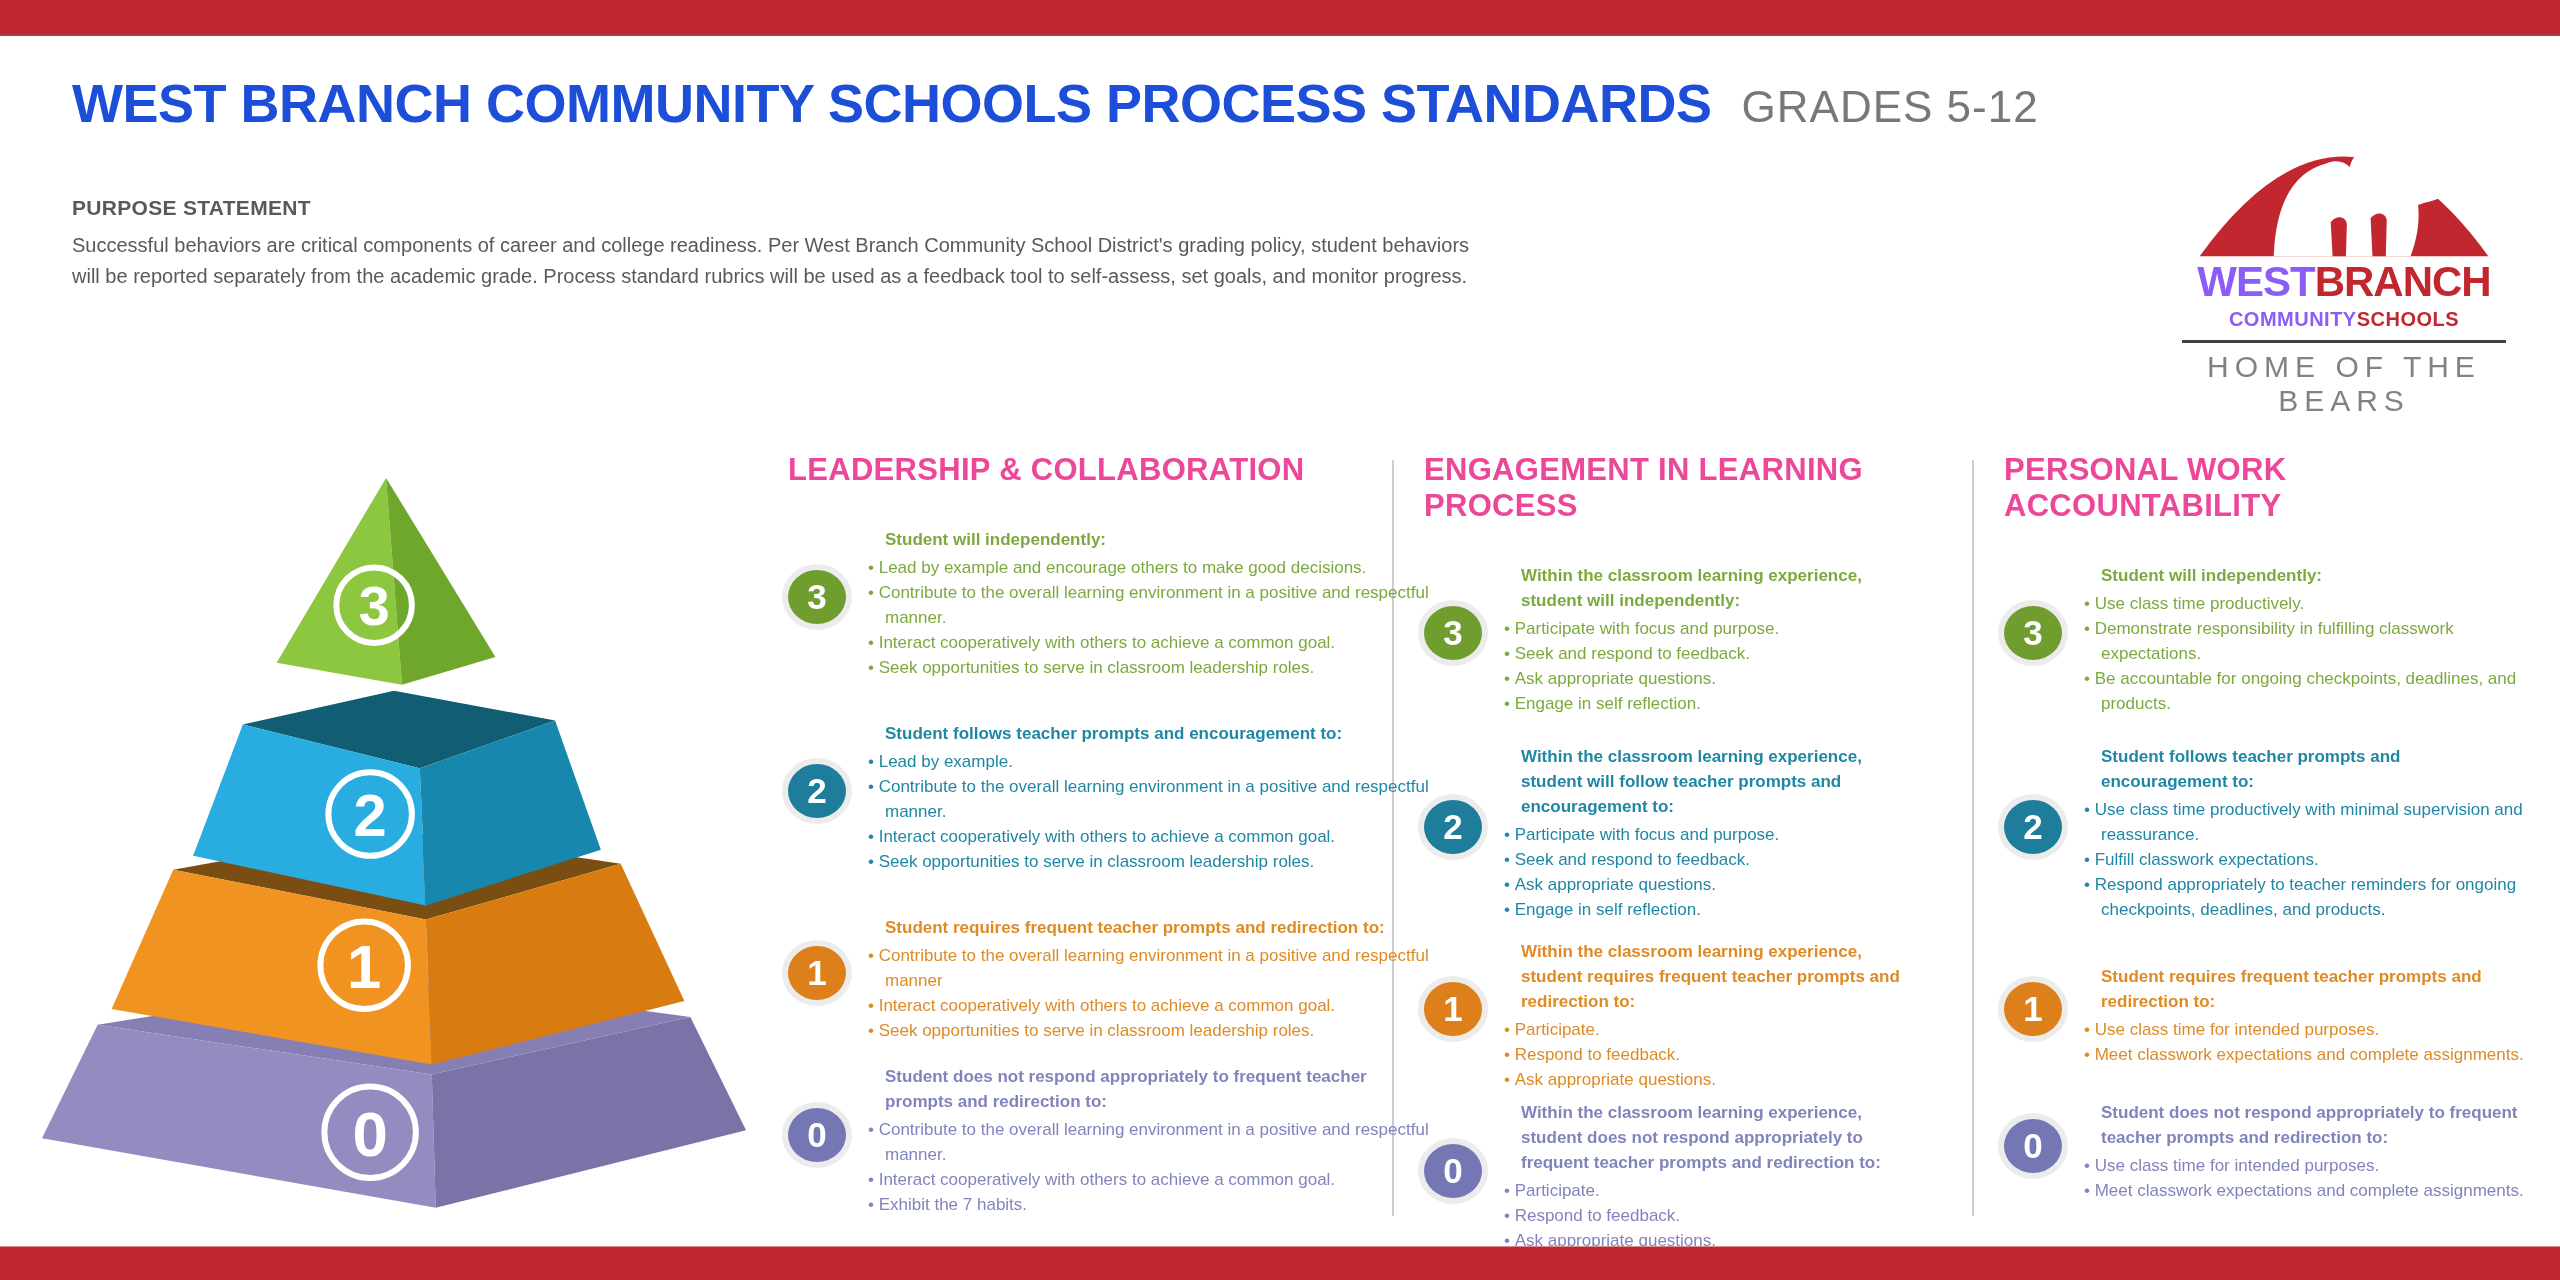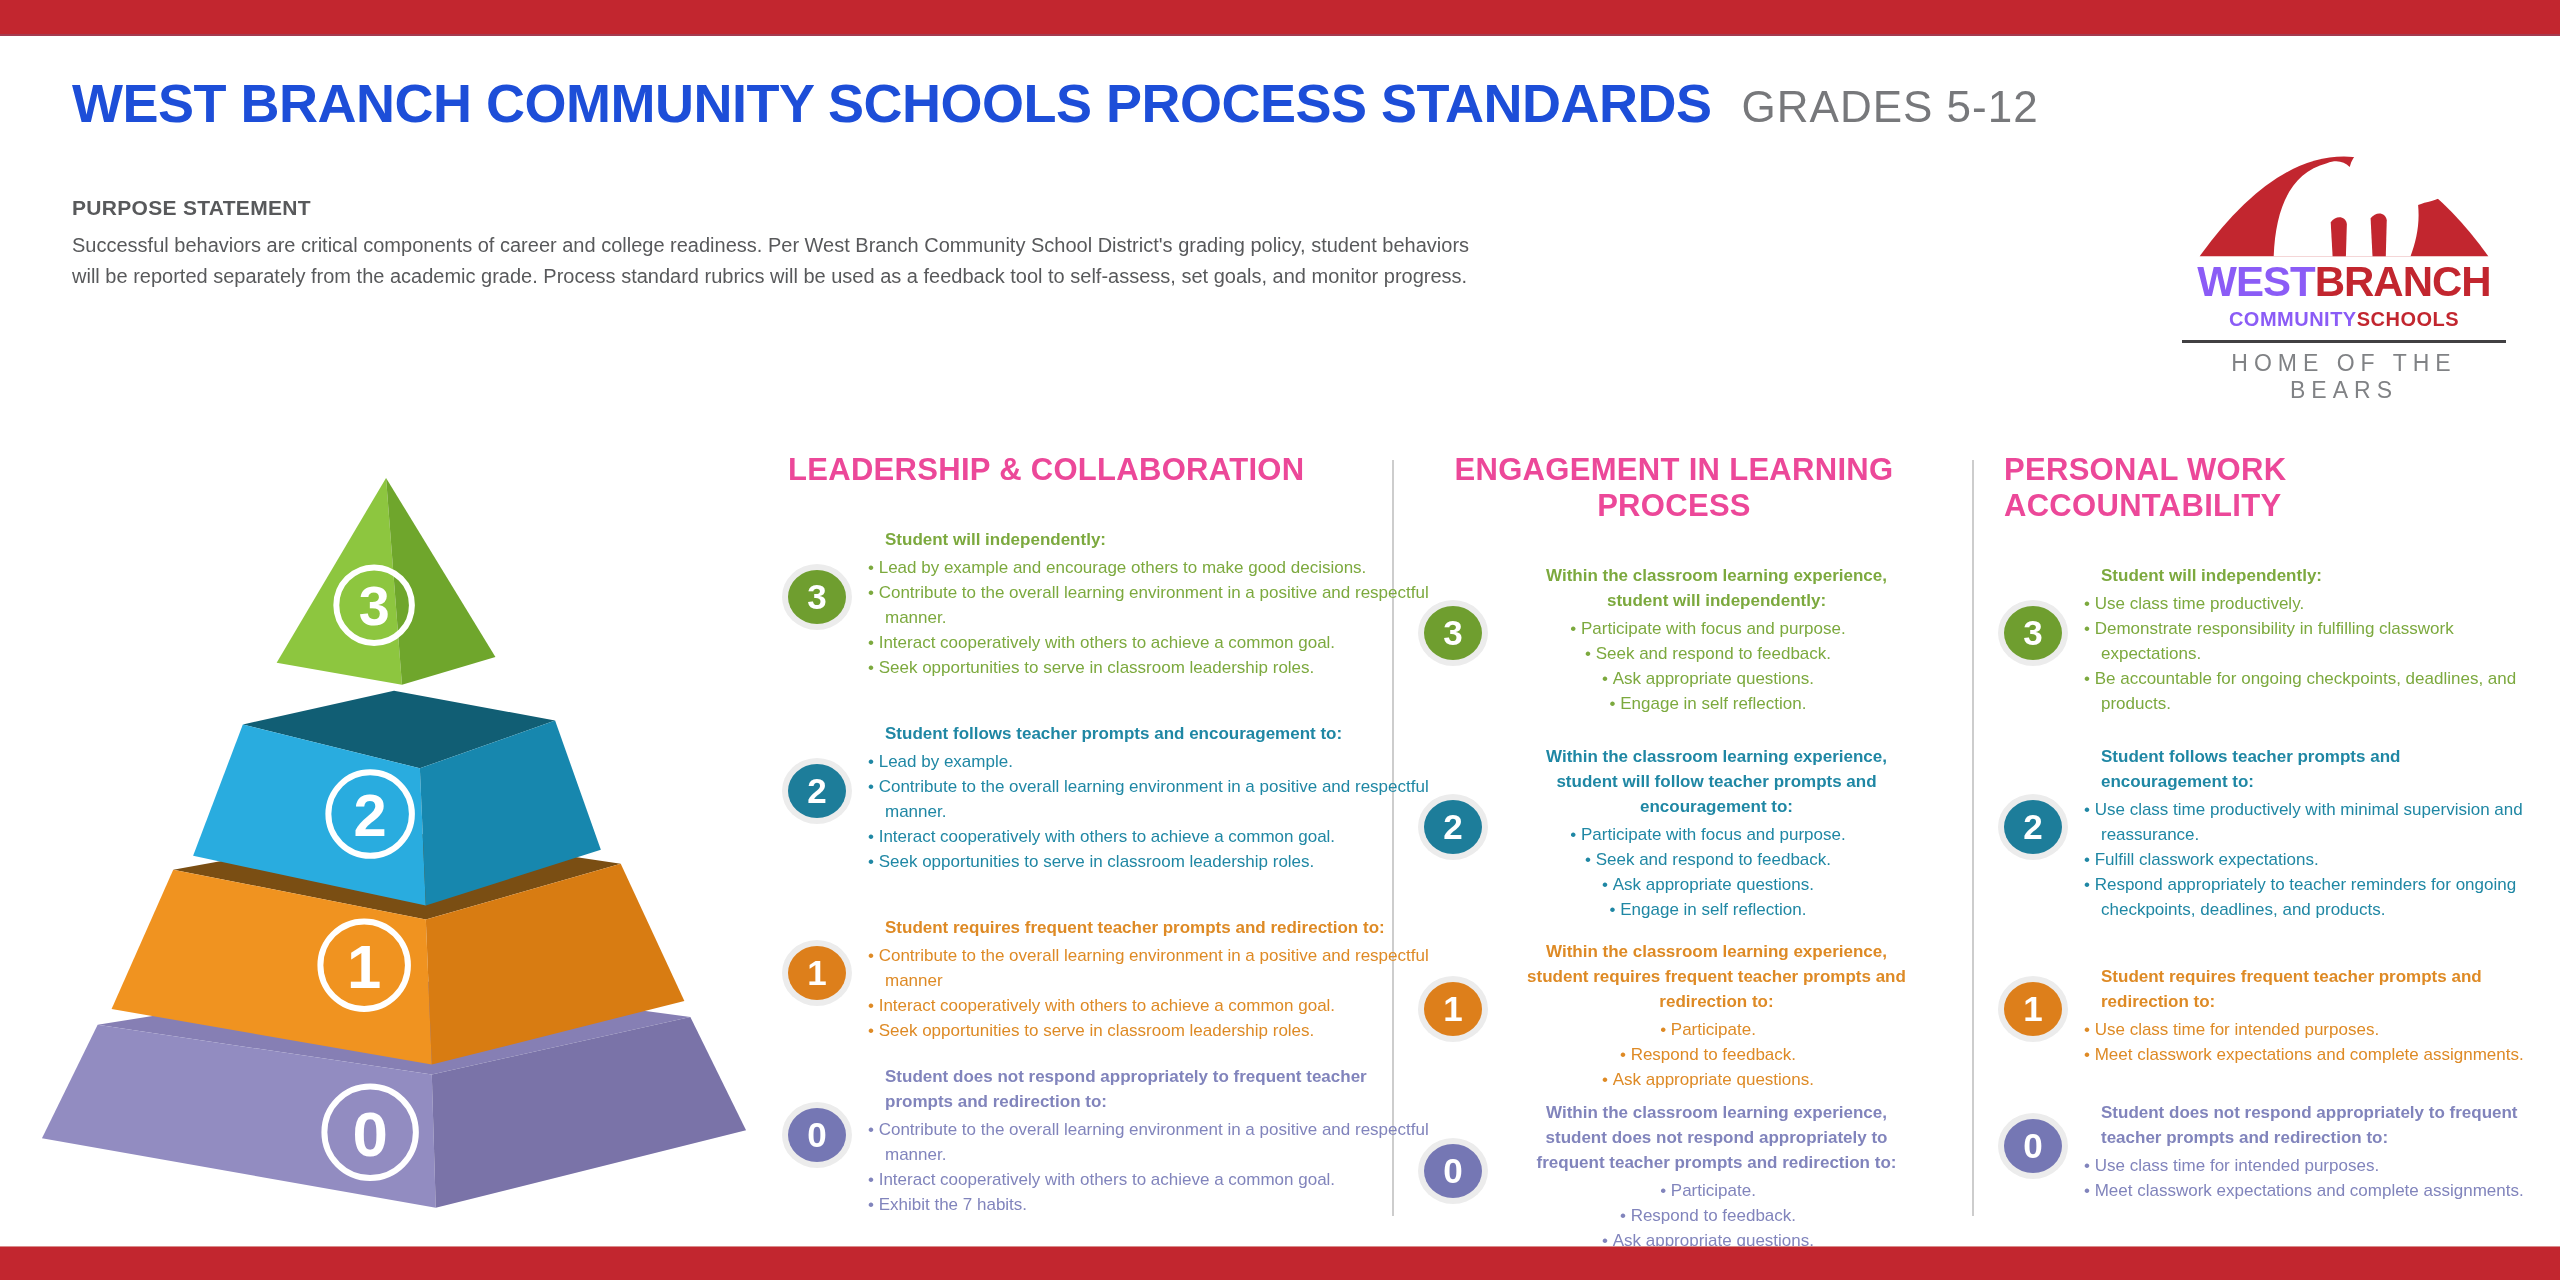--- a/index.html
+++ b/index.html
@@ -20,30 +20,30 @@
   .purpose h2{margin:0 0 10px 0;font-size:21px;font-weight:bold;color:#58595B;letter-spacing:0.3px;}
   .purpose .line{font-size:20px;line-height:31px;color:#58595B;white-space:nowrap;}
 
   
   .logo{position:absolute;left:2176px;top:108px;width:336px;text-align:center;}
   .logo svg{display:block;margin:0 auto;}
   .logo .l1{font-size:42px;font-weight:bold;letter-spacing:-1px;line-height:44px;margin-top:-6px;}
   .logo .l2{font-size:20px;font-weight:bold;letter-spacing:0.5px;line-height:30px;}
   .logo .dark{color:#8b5cf6;} .logo .red{color:#C2262F;}
   .logo .rule{height:3px;background:#414042;margin:6px 6px 7px 6px;}
-  .logo .tagline{font-size:23px;color:#808285;letter-spacing:6px;}
+  .logo .tagline{font-size:30px;color:#808285;letter-spacing:6px;}
 
   
   .pyramid{position:absolute;left:36px;top:418px;width:716px;height:800px;}
 
   
   .columns{position:absolute;left:0;top:0;width:2560px;height:1280px;}
   .column{position:absolute;top:452px;}
   .col-0{left:788px;width:648px;}
-  .col-1{left:1424px;width:500px;text-align:center;}
+  .col-1{left:1424px;width:500px;}
   .col-2{left:2004px;width:520px;}
   .column-title{font-size:31px;font-weight:bold;color:#ec4899;letter-spacing:0.3px;margin:0 0 18px 0;}
   .level{display:grid;grid-template-columns:80px 1fr;align-items:center;}
   .row-0{min-height:194px;} .row-1{min-height:194px;} .row-2{min-height:170px;}
   .badge{
     width:58px;height:54px;border-radius:50%;display:flex;align-items:center;justify-content:center;
     color:#fff;font-weight:bold;font-size:35px;box-shadow:0 0 0 6px #ECECEC;transform:translateY(-6px);
   }
   .lvl-content{font-size:17px;line-height:25px;}
   .col-0 .lvl-content{max-width:562px;}

